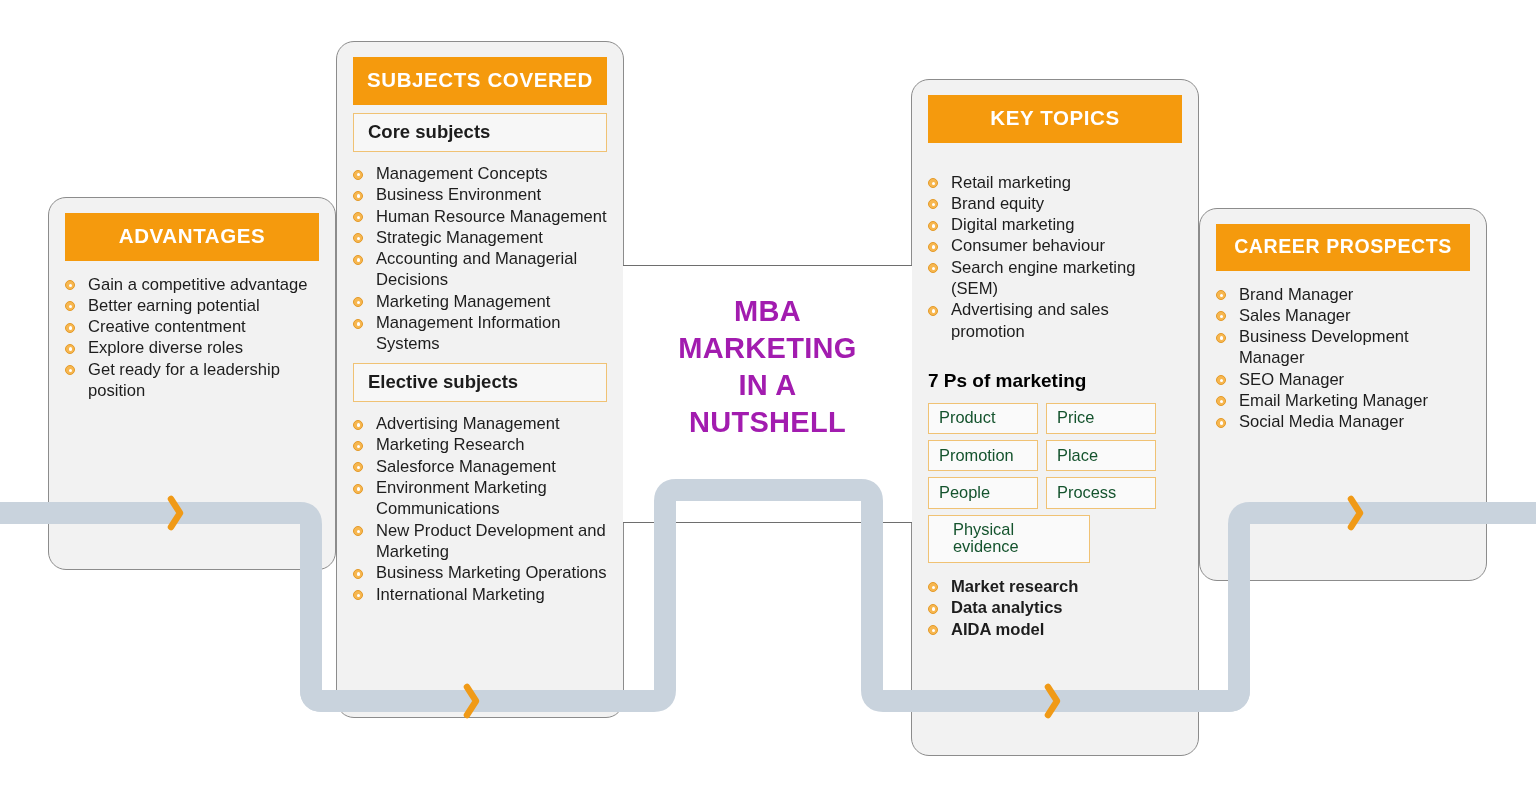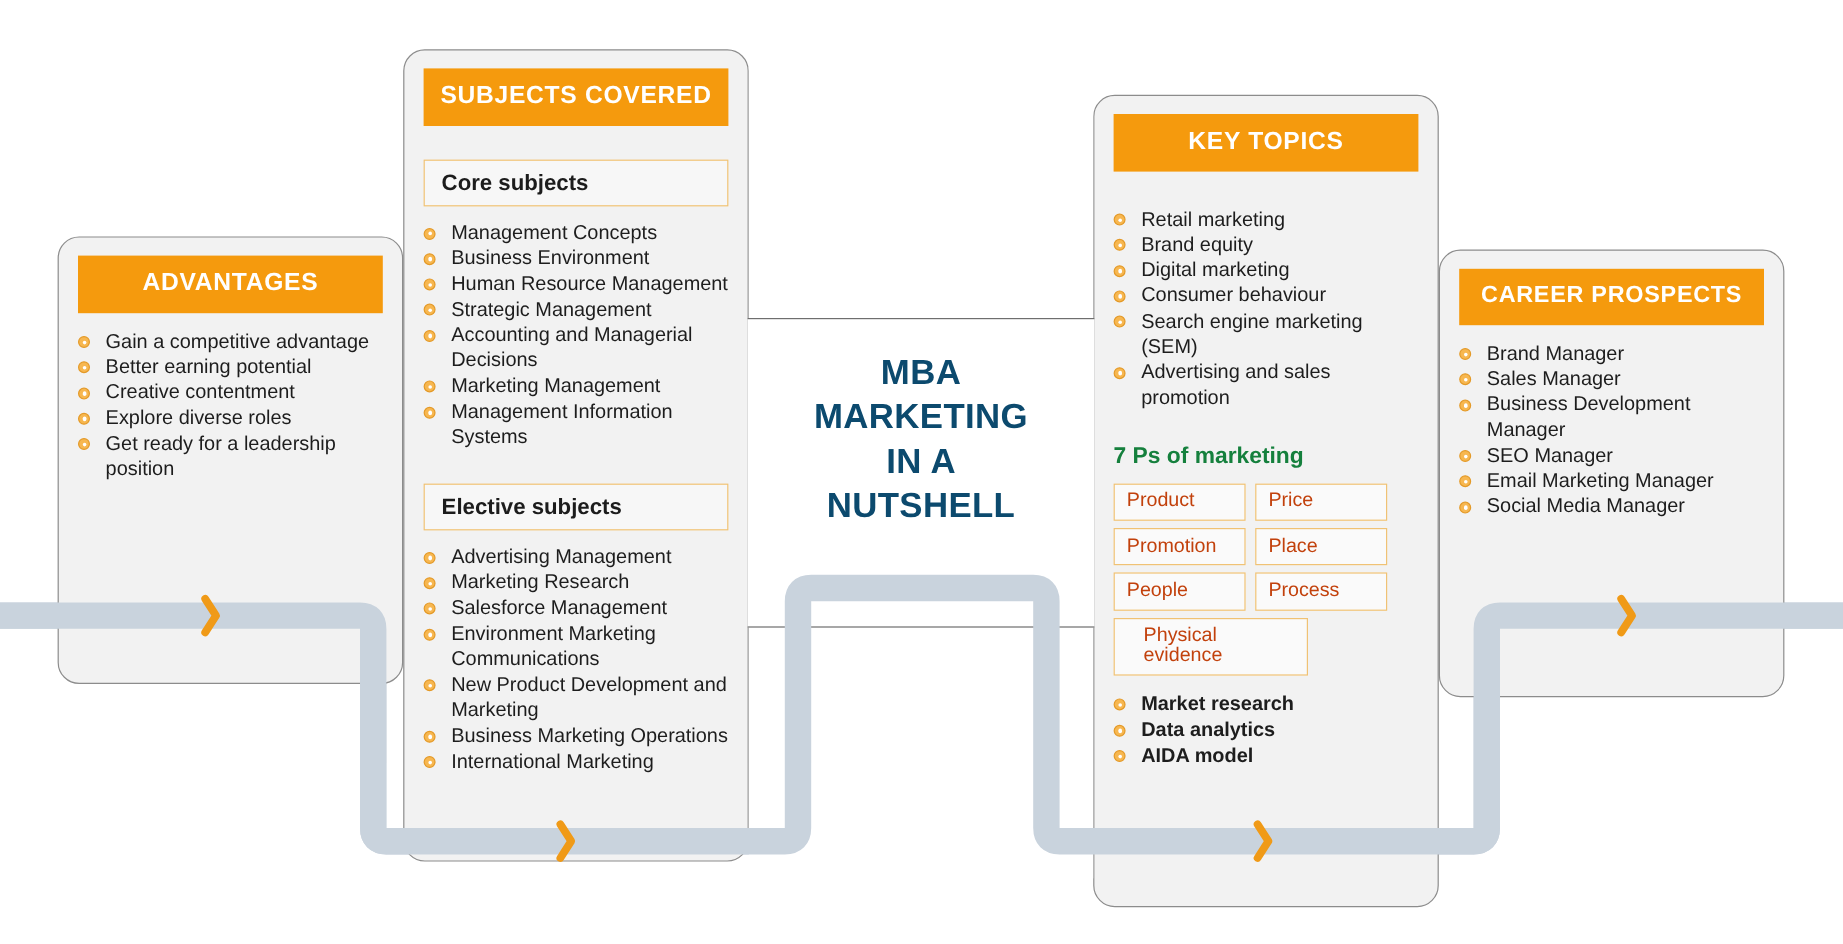--- a/index.html
+++ b/index.html
@@ -59,21 +59,21 @@
   }
   .card-header.small { font-size: 19.5px; }
 
   .sub-head {
     border: 1.6px solid #f0c274;
     background: #f7f7f7;
     font-size: 18.5px;
     font-weight: bold;
     color: #1c1c1c;
     padding: 9px 14px 10px 14px;
-    margin-top: 28px;
+    margin-top: 8px;
     line-height: 1;
   }
 
   ul.bullets {
     list-style: none;
     margin-top: 13px;
   }
   ul.bullets.tight { margin-top: 11px; }
   ul.bullets li {
     position: relative;
@@ -119,52 +119,52 @@
     border-top: 1.3px solid #6e6e6e;
     border-bottom: 1.3px solid #6e6e6e;
     z-index: 12;
   }
   #center-title {
     position: absolute;
     left: 623px;
     top: 293px;
     width: 289px;
     text-align: center;
-    color: #0c4a6e;
+    color: #a21caf;
     font-size: 29px;
     font-weight: bold;
     line-height: 37px;
     letter-spacing: 0.3px;
     z-index: 14;
   }
   
   .knockout {
     position: absolute;
     background: #ffffff;
     z-index: 11;
   }
 
   
   .ps-title {
     font-size: 19px;
     font-weight: bold;
-    color: #15803d;
+    color: #000000;
     margin-top: 28px;
     margin-bottom: 11px;
   }
   .ps-grid {
     display: flex;
     flex-wrap: wrap;
     gap: 6px 8px;
   }
   .ps-box {
     border: 1.4px solid #f0c274;
     background: #fafafa;
     font-size: 16.4px;
-    color: #c2410c;
+    color: #14532d;
     padding: 5.5px 10px 6.5px 10px;
     line-height: 1.05;
     width: 110px;
   }
   .ps-box.wide { width: 162px; padding-left: 24px; }
 
   .ps-after { margin-top: 30px; font-weight: bold; }
 </style>
 </head>
 <body>

